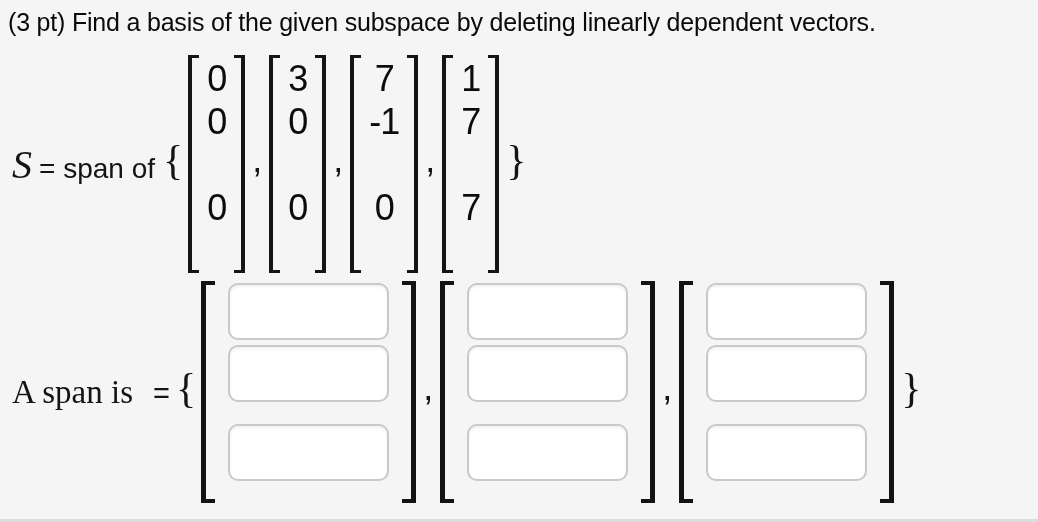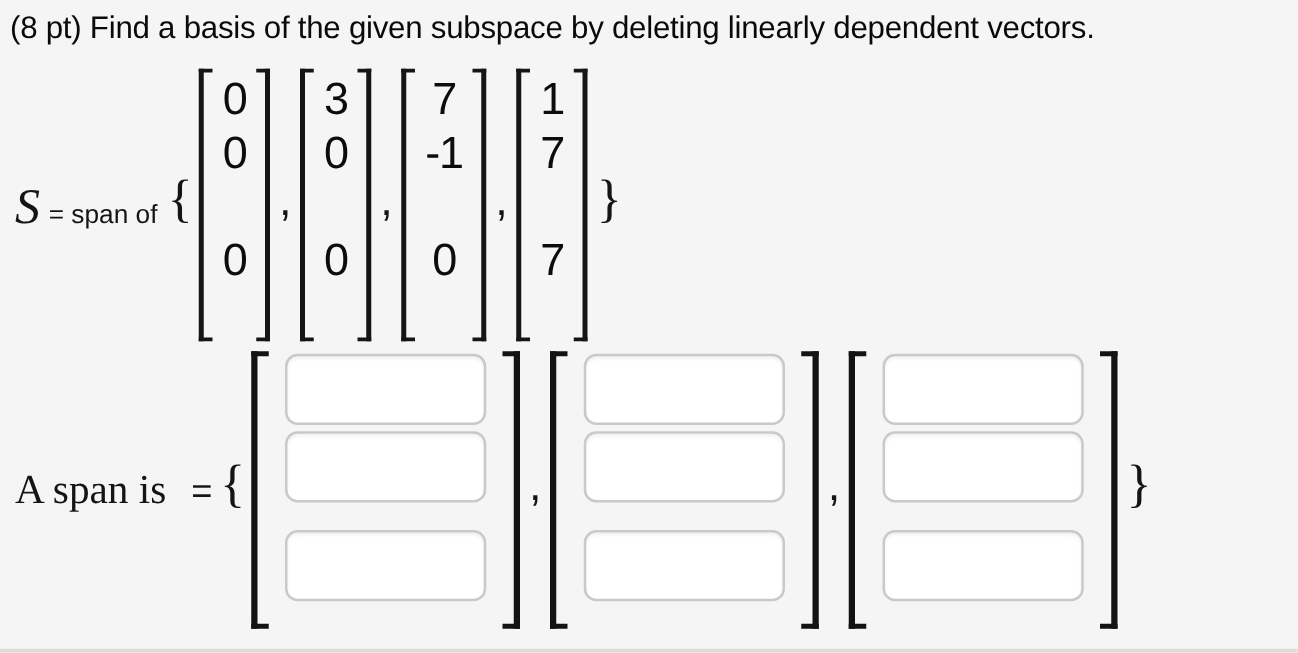--- a/index.html
+++ b/index.html
@@ -19,21 +19,21 @@
     letter-spacing: -0.2px; white-space: nowrap;
   }
 
   
   .math-row { position: absolute; display: flex; align-items: stretch; }
   .row-span { left: 12px; top: 55px; height: 218px; }
   .row-basis { left: 12px; top: 281px; height: 222px; }
 
   .lhs { align-self: center; display: flex; align-items: baseline; white-space: nowrap; }
   .sym-italic { font-family: "Liberation Serif", serif; font-style: italic; font-size: 40px; margin-right: 7px; }
-  .rest-text { font-size: 21px; margin-right: 8px; }
+  .rest-text { font-size: 28px; margin-right: 8px; }
   .serif-label { font-family: "Liberation Serif", serif; font-size: 33px; margin-right: 20px; }
   .eq-sign { font-size: 29px; margin-right: 6px; }
   .brace {
     align-self: center; font-family: "Liberation Serif", serif;
     font-size: 42px; line-height: 1; transform: translateY(-4px);
   }
   .brace.open { margin-right: 5px; }
   .brace.close { margin-left: 7px; }
   .comma {
     align-self: center; font-size: 36px; line-height: 1;
@@ -70,21 +70,21 @@
     padding: 0 10px; outline: none;
   }
   .ans.m1 { margin-top: 5px; }
   .ans.m2 { margin-top: 22px; }
 </style>
 </head>
 <body>
 
 <div class="screen">
 
-  <div class="title">(8 pt) Find a basis of the given subspace by deleting linearly dependent vectors.</div>
+  <div class="title">(3 pt) Find a basis of the given subspace by deleting linearly dependent vectors.</div>
 
   <div class="math-row row-span">
     <div class="lhs">
       <span class="sym-italic">S</span>
       <span class="rest-text">= span of</span>
     </div>
     <span class="brace open">{</span>
 
     <div class="vec">
       <span class="brk l"></span>

